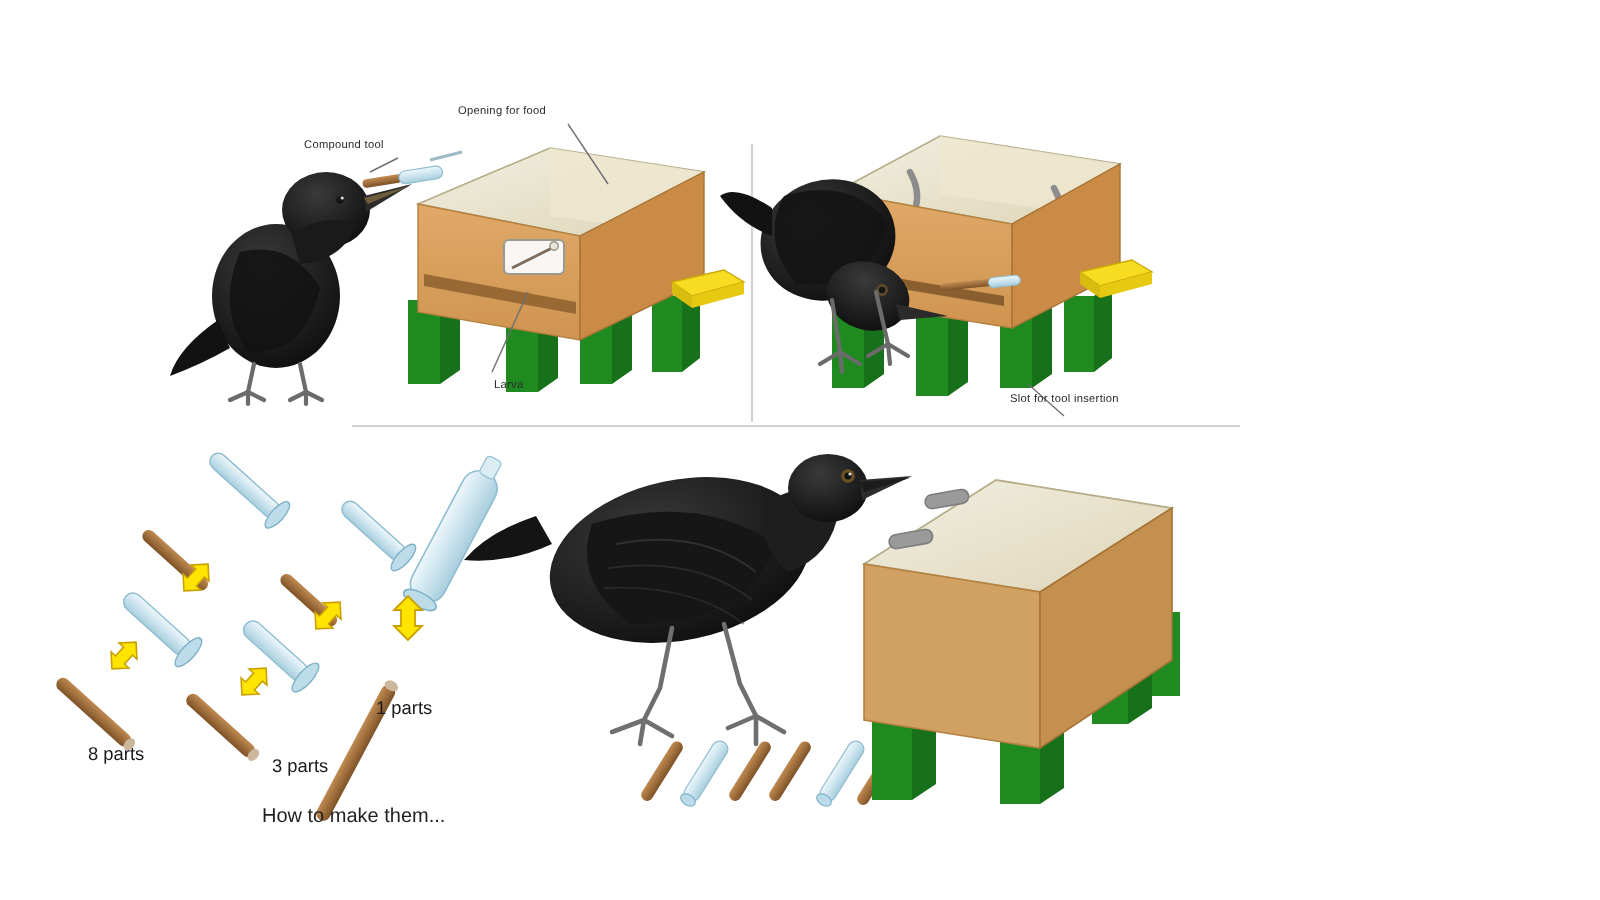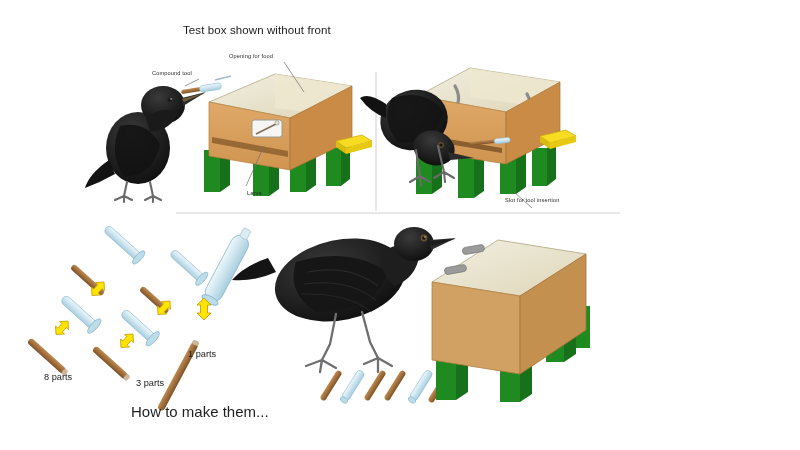--- a/index.html
+++ b/index.html
@@ -53,21 +53,21 @@
     white-space: nowrap;
   }
   #label-4parts { left: 44px; top: 372px; }
   #label-3parts { left: 104px; top: 378px; margin-left: 32px; }
   #label-2parts { left: 188px; top: 349px; }
 
   #caption-make {
     position: absolute;
     left: 131px;
     top: 403px;
-    font-size: 15px;
+    font-size: 10px;
     color: #1f1f1f;
     white-space: nowrap;
   }
 </style>
 </head>
 <body>
 
 <div id="figure">
 
   <svg class="svg-layer" viewBox="0 0 800 450" xmlns="http://www.w3.org/2000/svg">
@@ -364,21 +364,20 @@
         <rect x="462" y="248" width="22" height="7" rx="3.5" transform="rotate(-10 462 248)"></rect>
         <rect x="444" y="268" width="22" height="7" rx="3.5" transform="rotate(-10 444 268)"></rect>
       </g>
 
       <path d="M432,282 L520,296 L520,374 L432,360 Z" fill="#d0a163" stroke="#b4803f" stroke-width="0.8"></path>
 
       <path d="M520,296 L586,254 L586,330 L520,374 Z" fill="#c3904f" stroke="#a87336" stroke-width="0.8"></path>
     </g>
   </svg>
 
-  <div class="panel-title" id="title-left">Test box shown without front</div>
 
 
   <div class="annot" id="annot-opening">Opening for food</div>
 
   <div class="annot" id="annot-compound">Compound tool</div>
 
   <div class="annot" id="annot-larva">Larva</div>
 
   <div class="annot" id="annot-slot">Slot for tool insertion</div>
 

